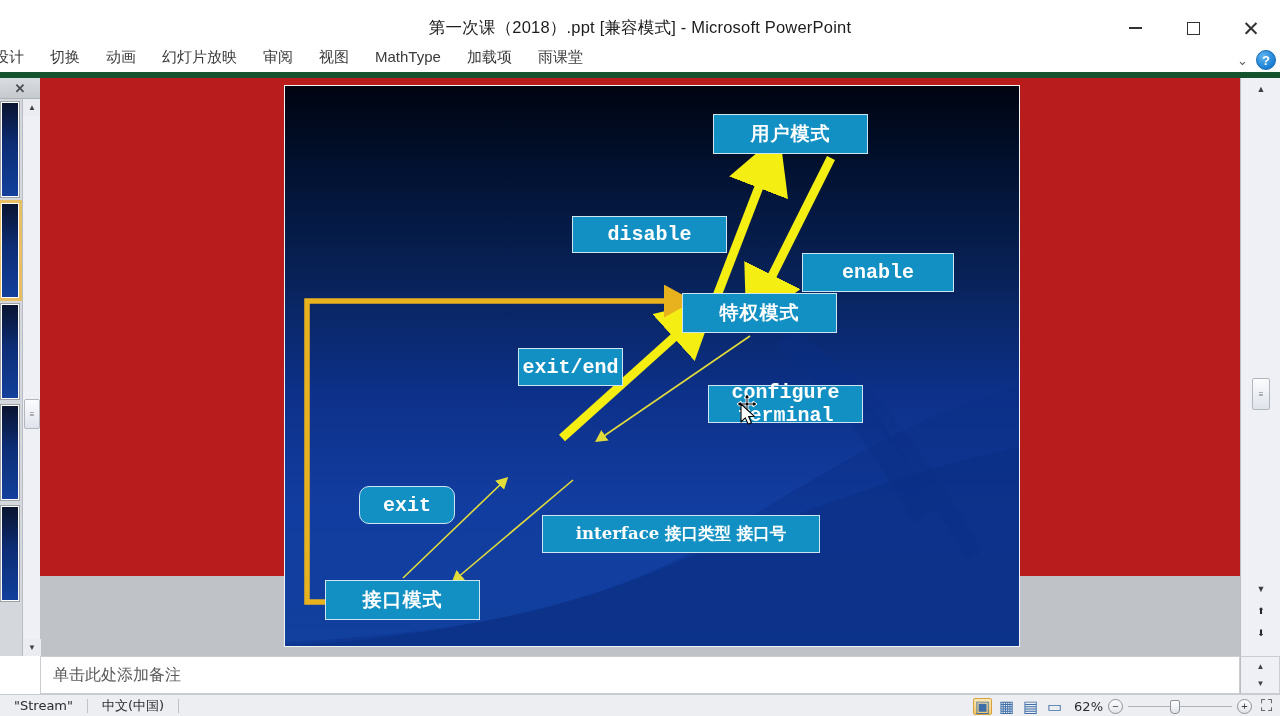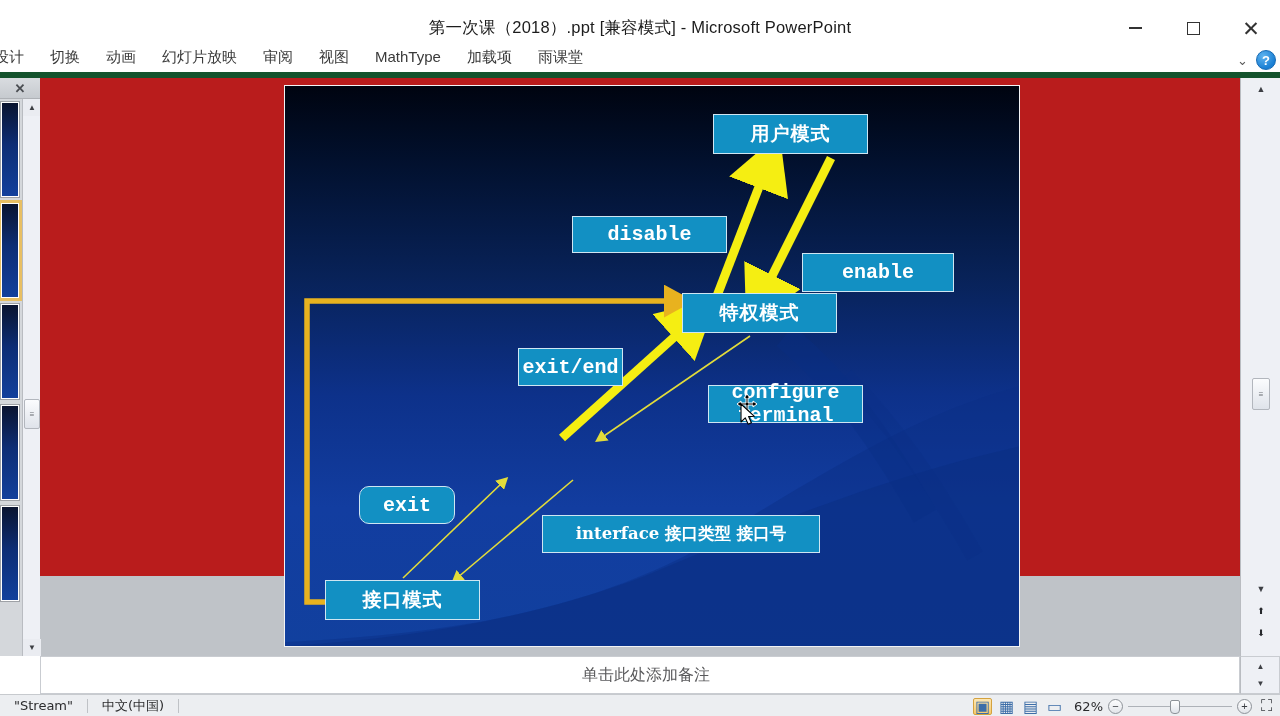--- a/index.html
+++ b/index.html
@@ -145,21 +145,21 @@
   .node.mix {
     font-family: "DejaVu Serif", "Liberation Serif", serif;
     font-weight: bold;
     font-size: 16.5px;
   }
 
   
   .notes {
     position: absolute; left: 40px; top: 656px; right: 40px; height: 38px;
     background: #ffffff; border: 1px solid #c9ccd1;
-    display: flex; align-items: center; padding-left: 12px; justify-content: center;
+    display: flex; align-items: center; padding-left: 12px;
   }
   .notes-text {
     font-size: 16px; color: #59595b;
     font-family: "DejaVu Sans", "Liberation Sans", sans-serif;
   }
   .notes-scroll {
     position: absolute; right: 0; top: 656px; width: 40px; height: 38px;
     background: #eef0f5; border: 1px solid #c9ccd1; border-left: 1px solid #b9bcc1;
   }
   .ns-arrow {

